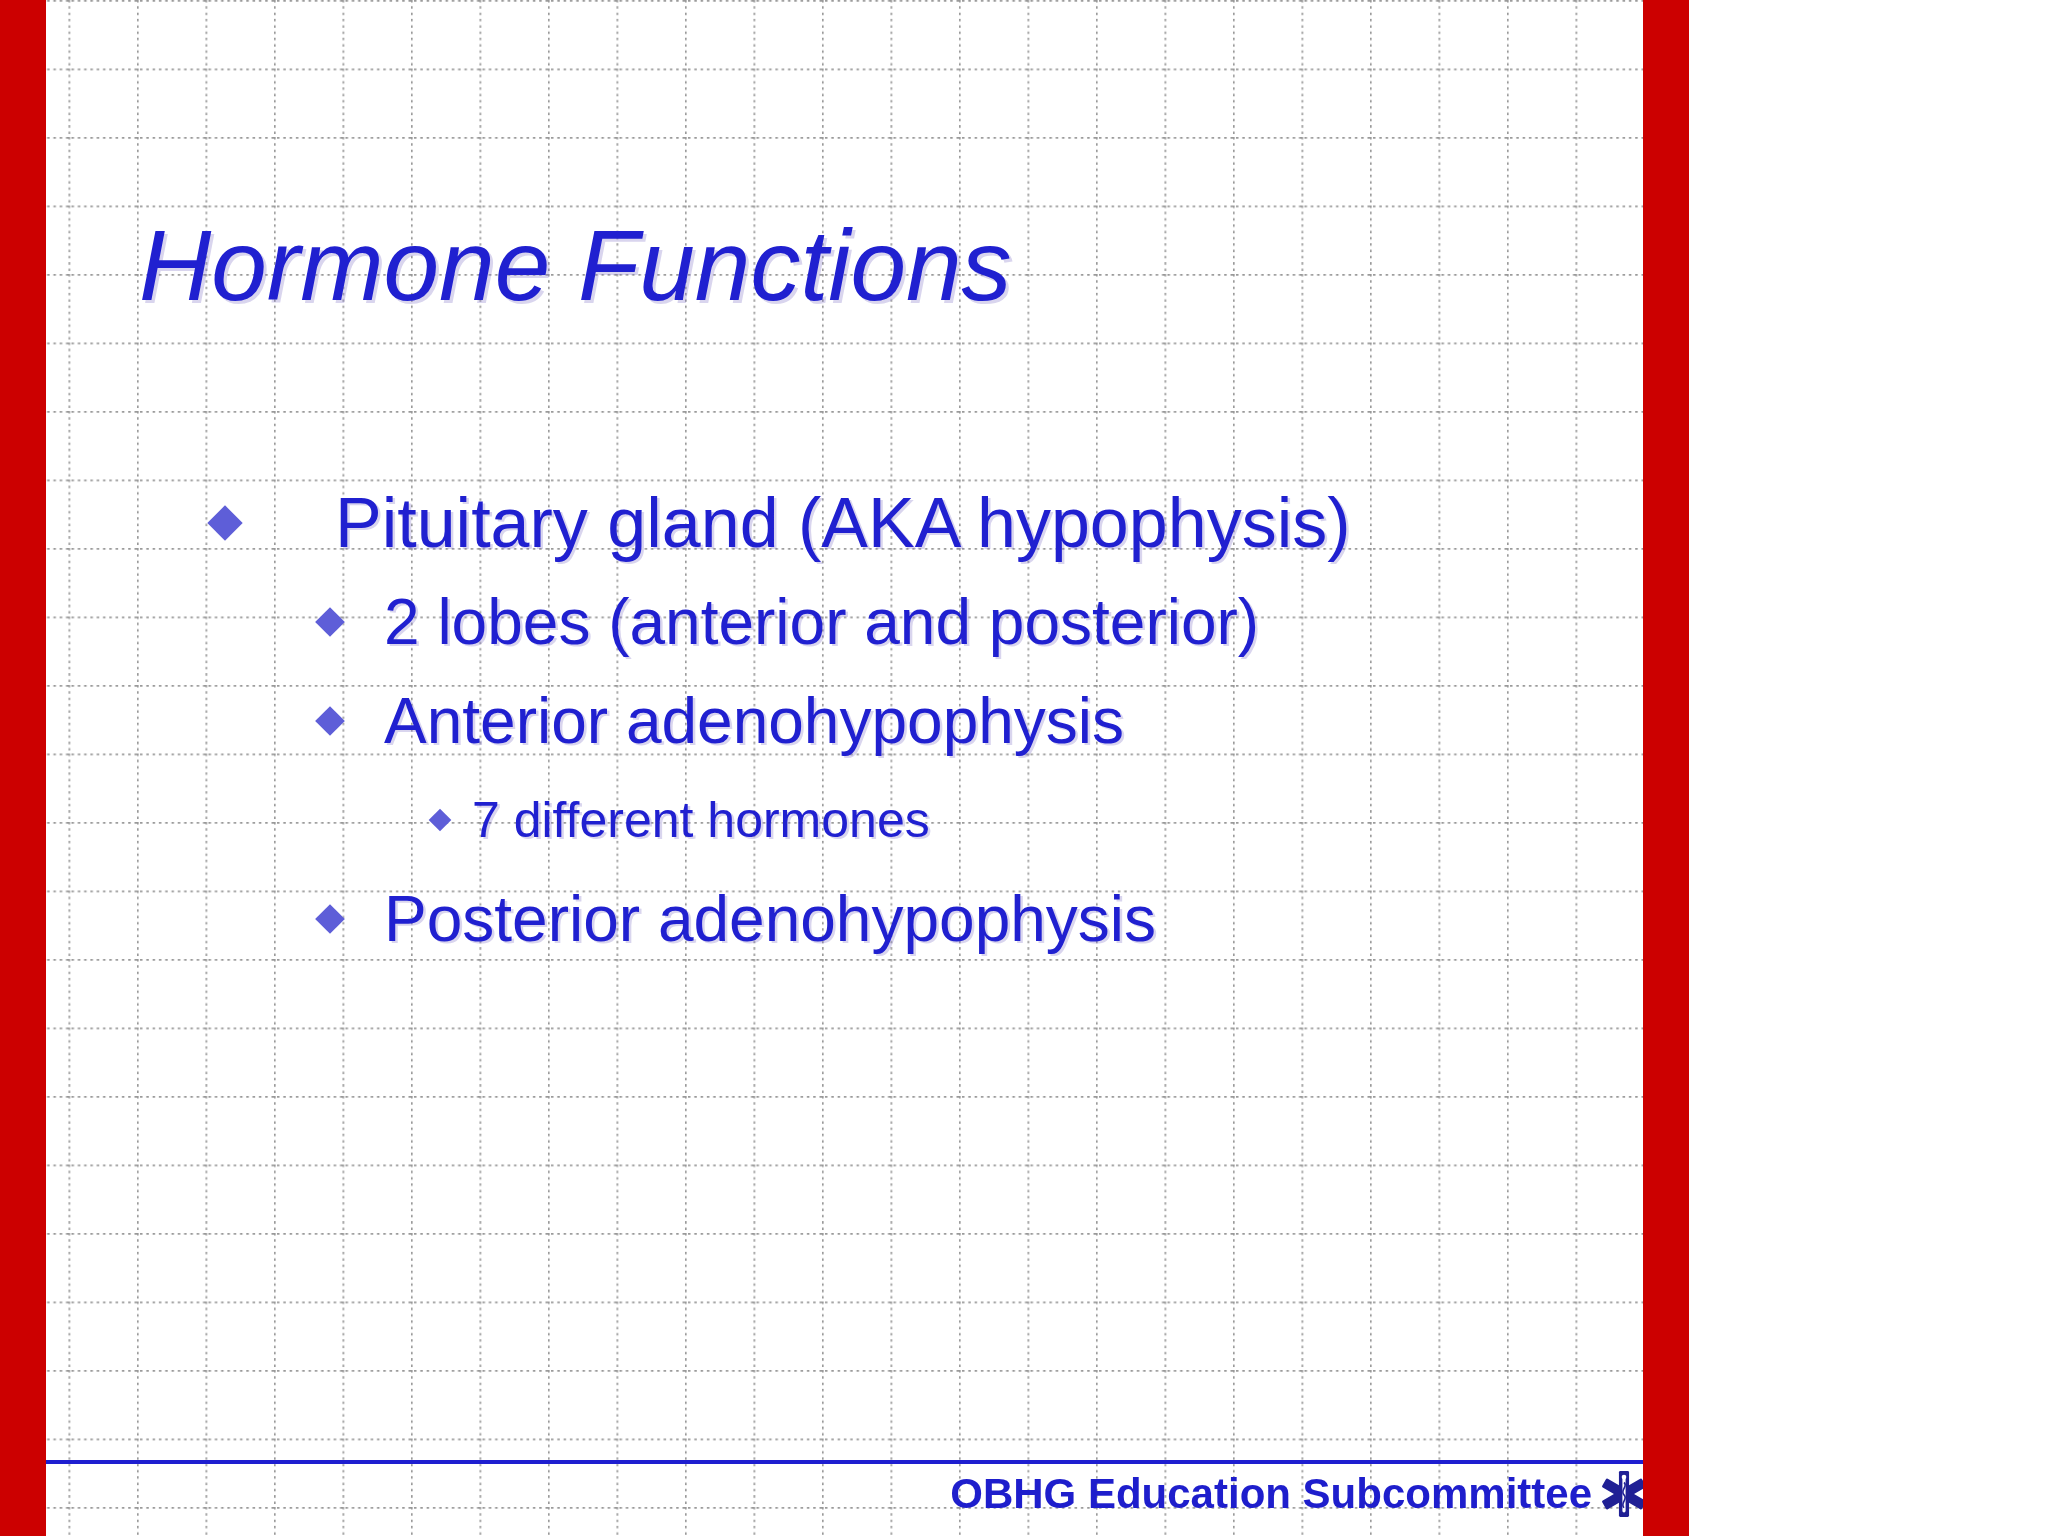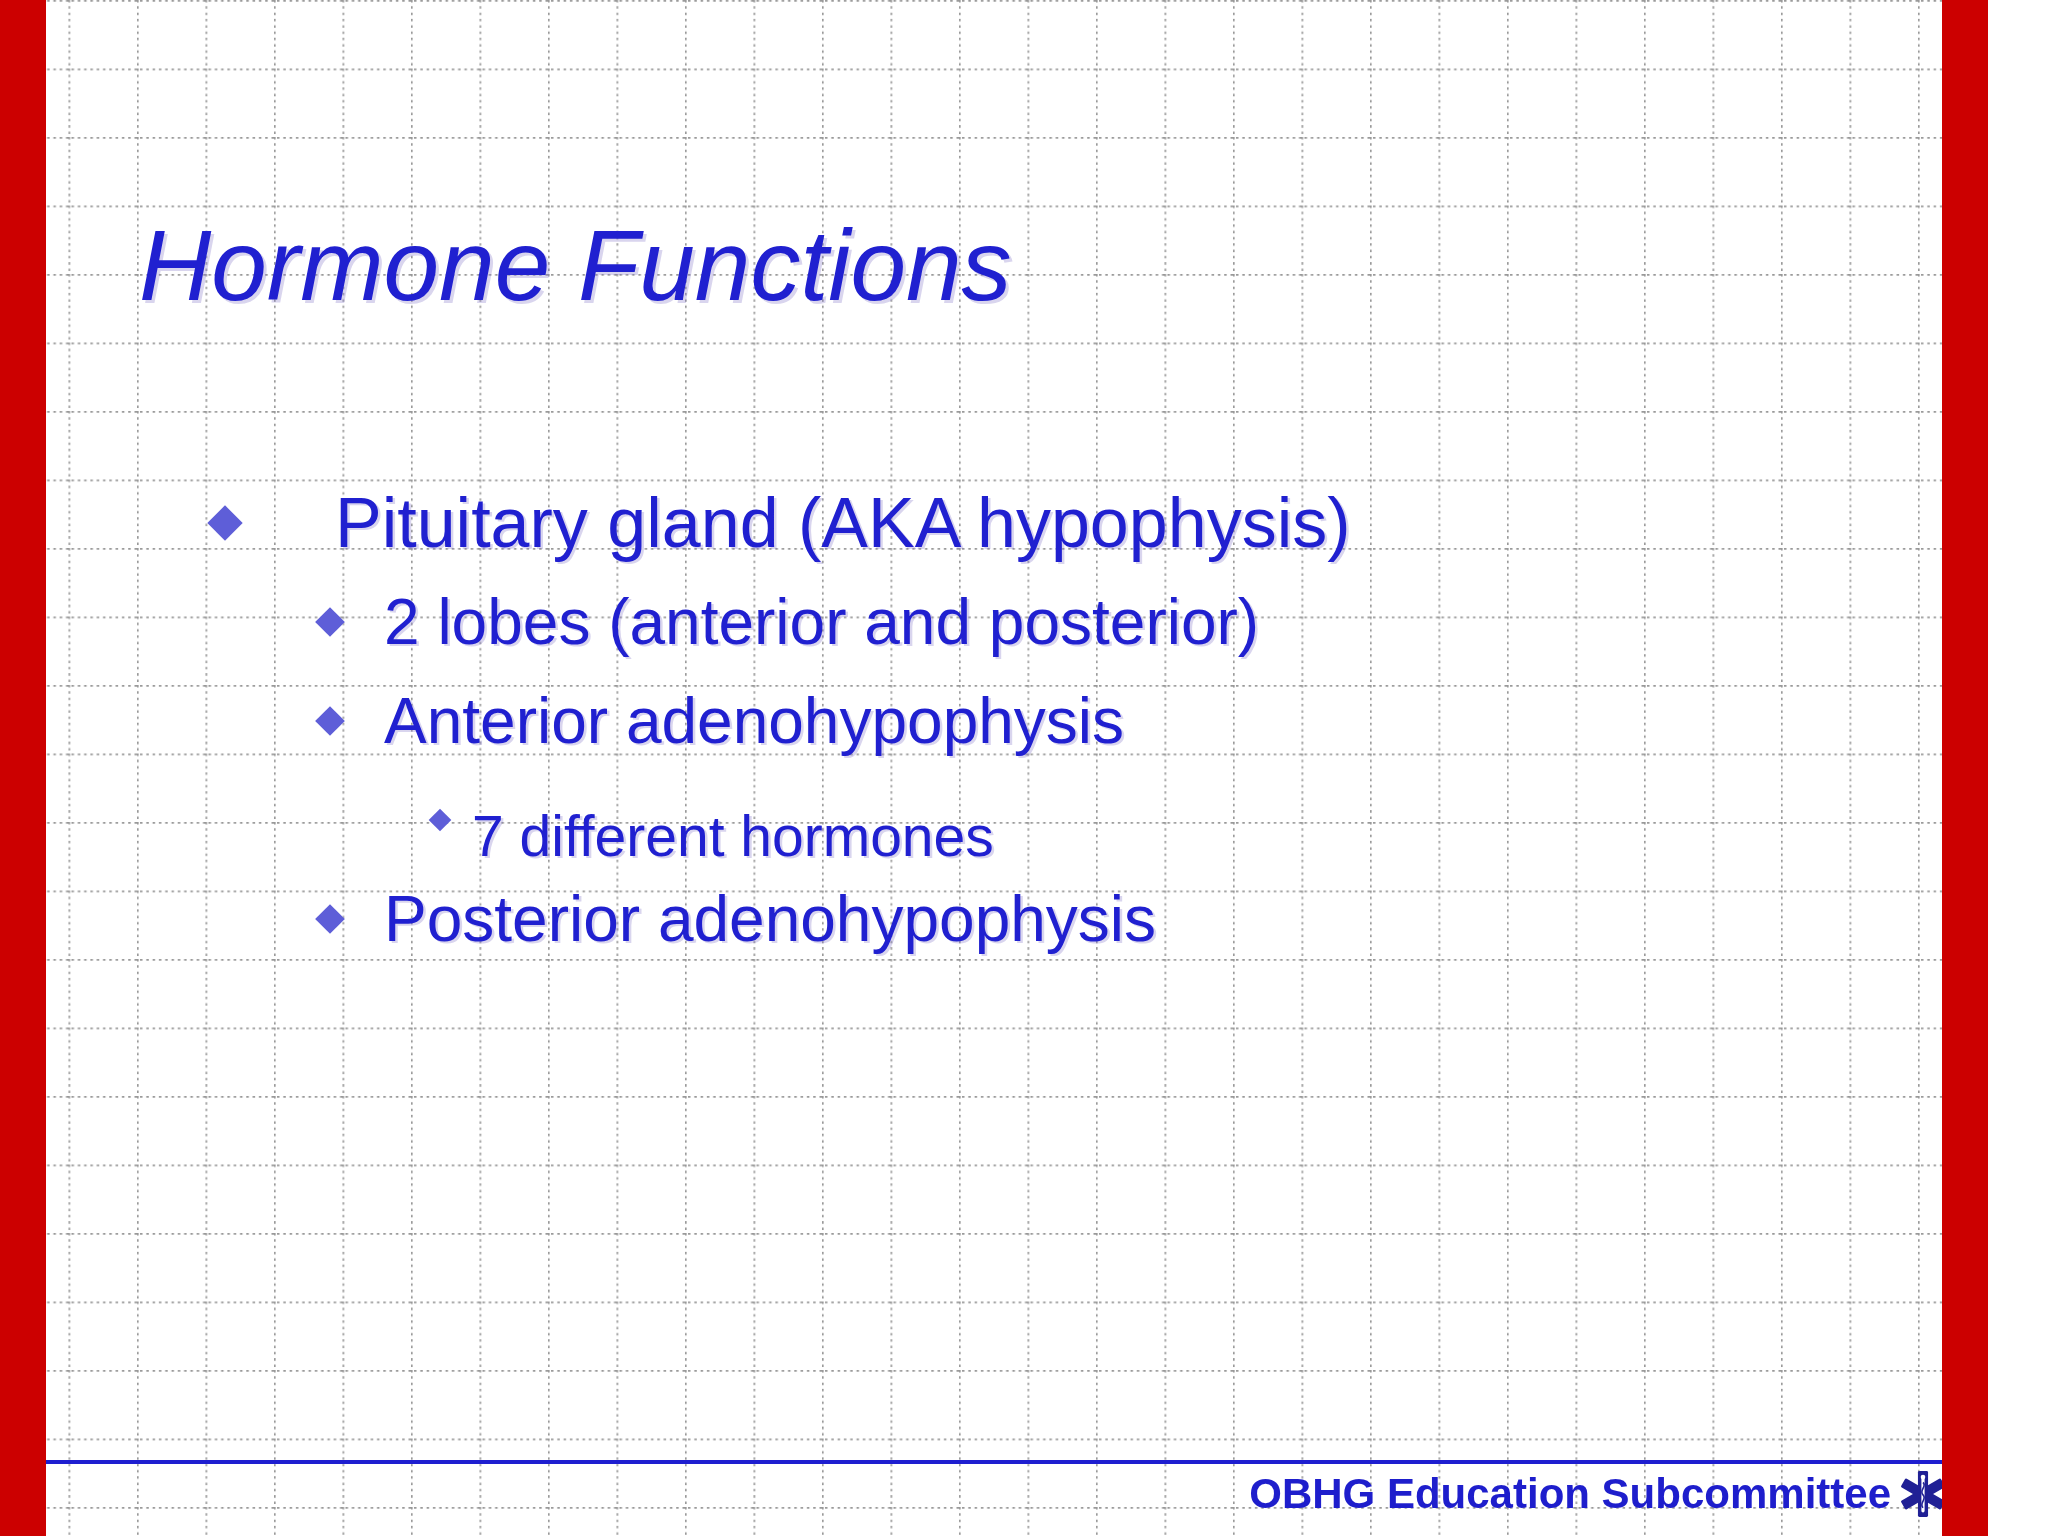--- a/index.html
+++ b/index.html
@@ -1,18 +1,18 @@
 <!DOCTYPE html>
 <html><head>
 <meta charset="utf-8">
 <style>
   html,body{margin:0;padding:0;background:#ffffff;}
   .slide{
     position:relative;
-    width:1988px;height:1536px;
+    width:1689px;height:1536px;
     background:#ffffff;
     overflow:hidden;
     font-family:"Liberation Sans", sans-serif;
   }
   .grid{position:absolute;left:0;top:0;width:2048px;height:1536px;}
   .bar{position:absolute;top:0;width:46px;height:1536px;background:#cc0000;}
   .bar.left{left:0;}
   .bar.right{right:0;}
   .title{
     position:absolute;left:139px;top:205px;margin:0;
@@ -31,21 +31,21 @@
     position:absolute;top:50%;transform:translateY(-50%);
     white-space:nowrap;color:#2020d0;
     text-shadow:2.5px 2.5px 0 rgba(130,115,200,0.30);
     line-height:1.1;
   }
   .lvl1 .diamond{left:225px;width:25px;height:25px;}
   .lvl1 .btext{left:295px;font-size:70px;margin-left:40px;}
   .lvl2 .diamond{left:330px;width:21px;height:21px;}
   .lvl2 .btext{left:384px;font-size:64px;}
   .lvl3 .diamond{left:440px;width:16px;height:16px;}
-  .lvl3 .btext{left:472px;font-size:57px;margin-top:16px;}
+  .lvl3 .btext{left:472px;font-size:50px;}
   .footer-line{
     position:absolute;left:44px;top:1460px;
     width:1924px;height:4px;background:#1e1ed0;
   }
   .footer{
     position:absolute;right:42px;top:1466px;height:56px;
     display:flex;align-items:center;gap:9px;
   }
   .ftext{
     font-size:42px;font-weight:bold;color:#1e1ecc;white-space:nowrap;

